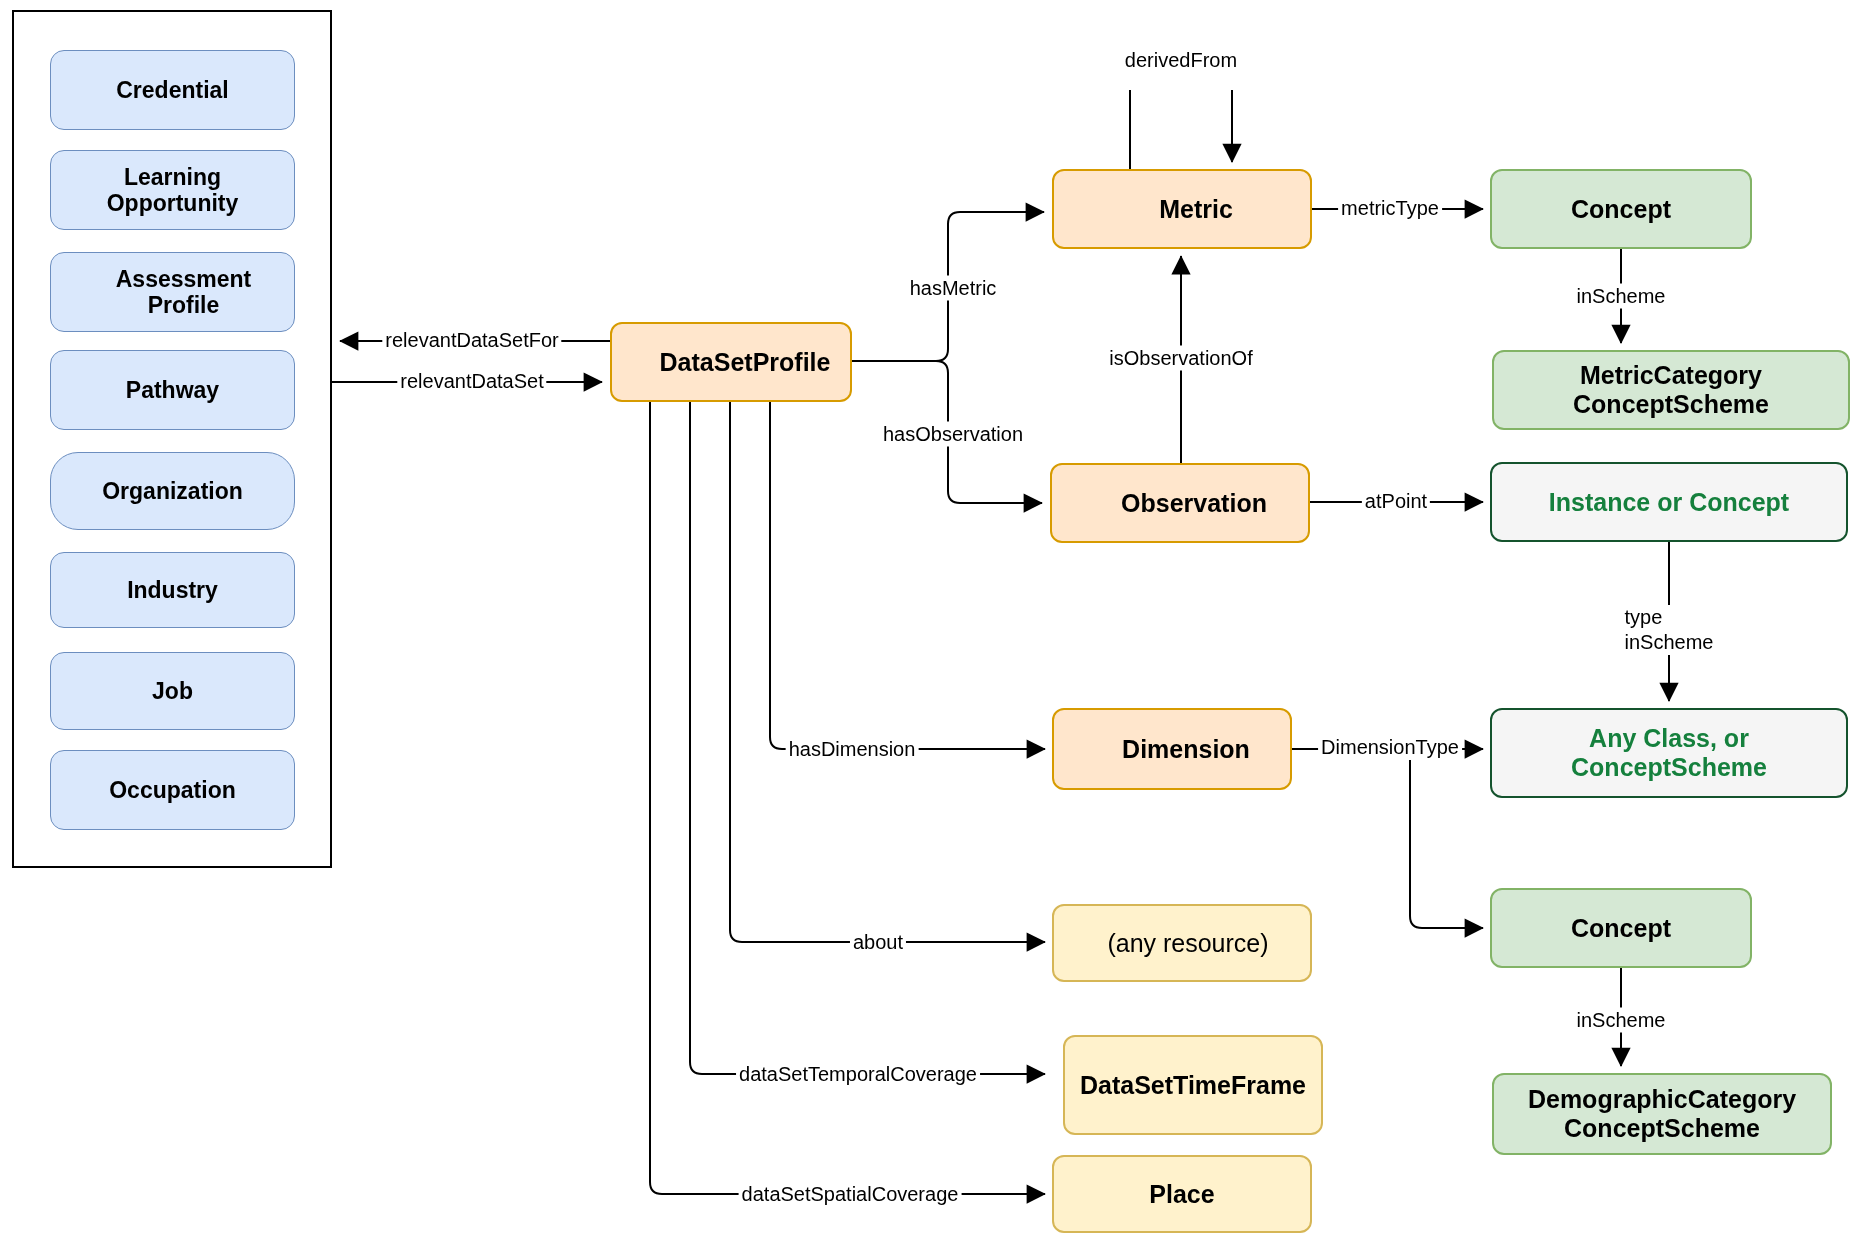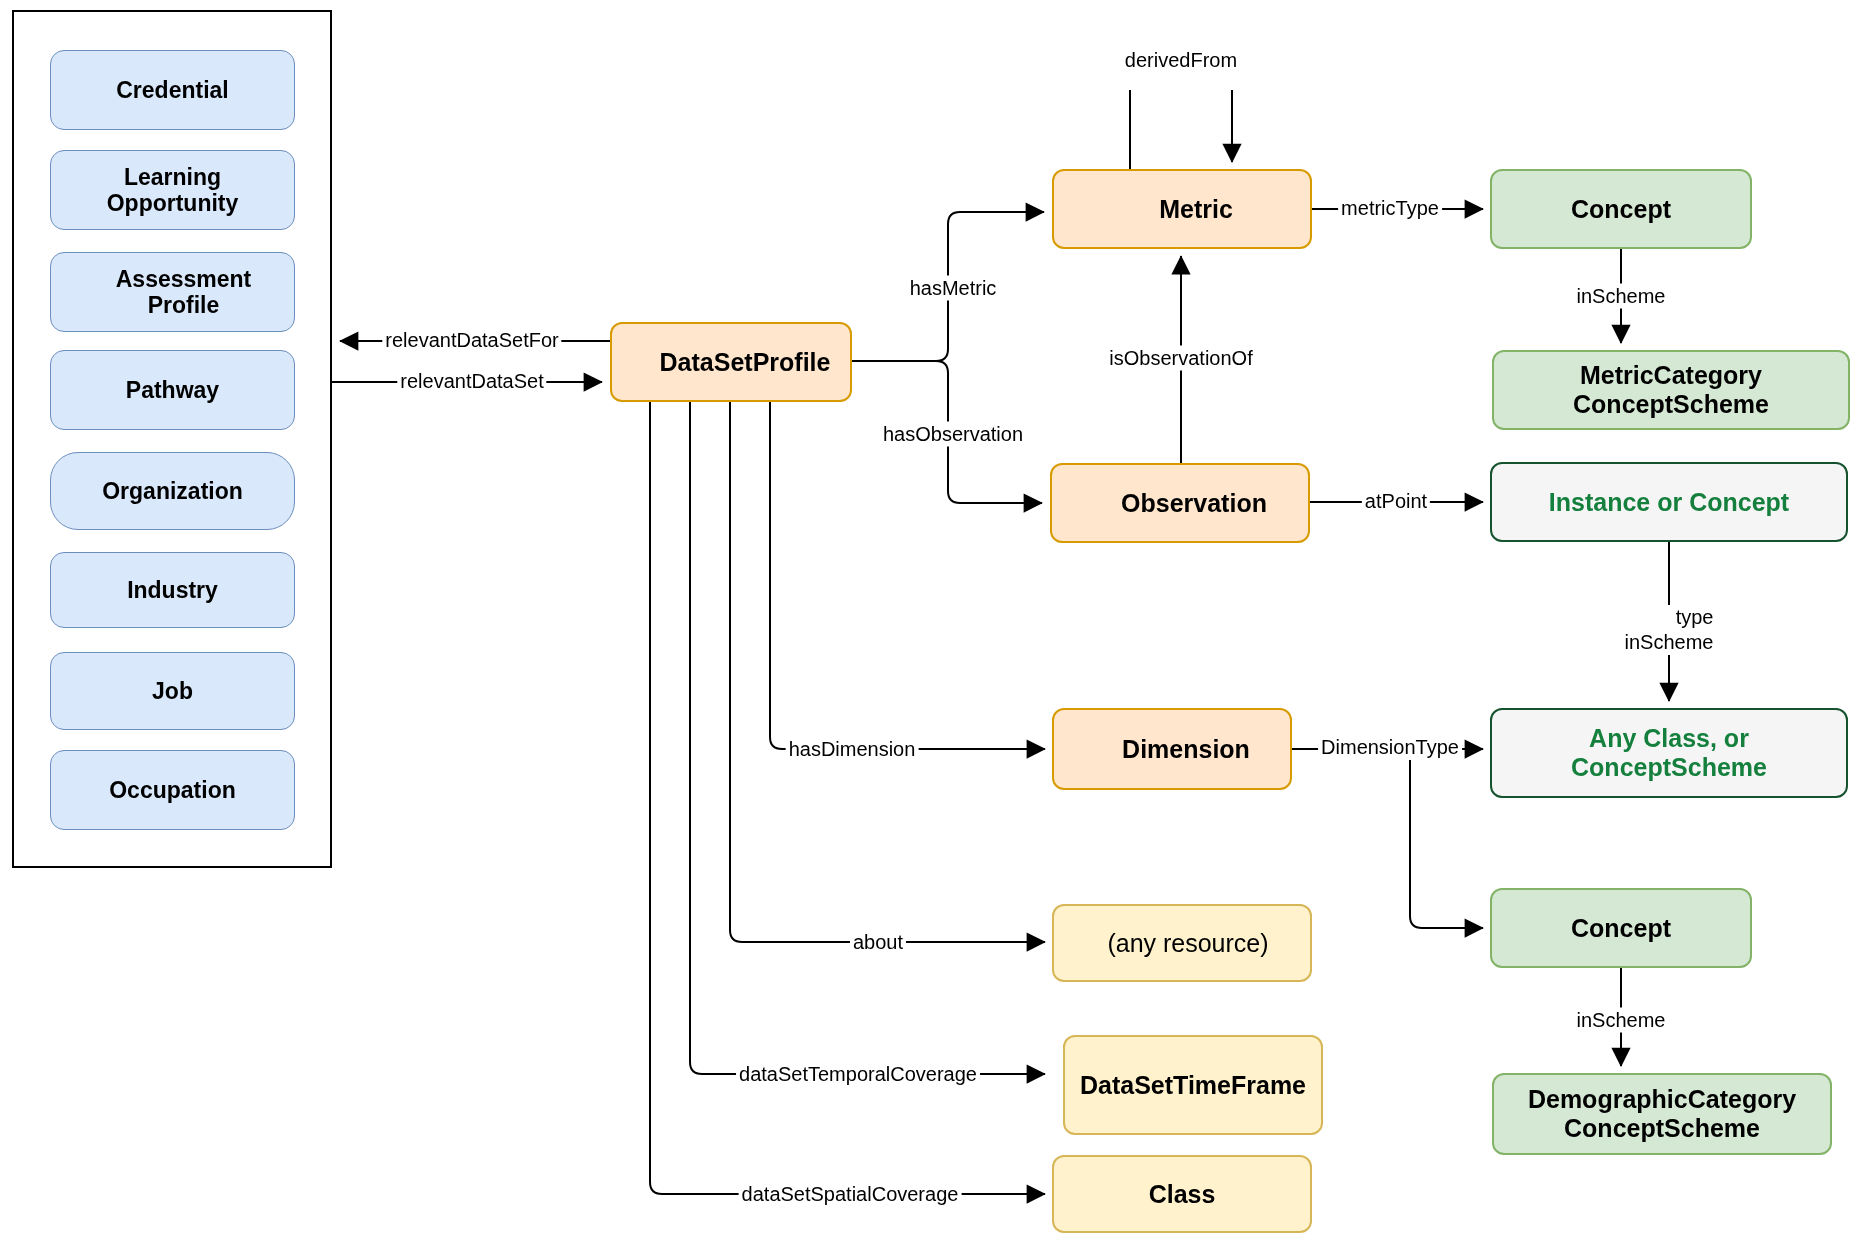--- a/index.html
+++ b/index.html
@@ -19,21 +19,21 @@
   .node.yellow{background:#fff2cc;border:2px solid #d6b656;}
   .node.gray{background:#f5f5f5;border:2px solid #14532d;color:#15803d;}
   .node.plain-text{font-weight:normal;padding-left:12px;}
   .entity-panel{
     position:absolute;left:12px;top:10px;width:320px;height:858px;
     background:#ffffff;border:2px solid #000;box-sizing:border-box;
   }
   .edge-label{
     position:absolute;transform:translate(-50%,-50%);
     background:#ffffff;padding:0 3px;font-size:20px;color:#000;
-    white-space:pre-line;text-align:right;line-height:1.25;
+    white-space:pre-line;text-align:left;line-height:1.25;
   }
 </style>
 </head>
 <body>
 
 <div class="canvas">
 
   <svg class="edges-svg" viewBox="0 0 1862 1246">
     <defs>
       <marker id="arr" viewBox="0 0 12 12" refX="11" refY="6" markerWidth="10.5" markerHeight="10.5" orient="auto">
@@ -102,21 +102,21 @@
   <div class="node green" style="left:1490px;top:888px;width:262px;height:80px;">Concept</div>
   <div class="node green" style="left:1492px;top:1073px;width:340px;height:82px;">DemographicCategory
 ConceptScheme</div>
 
   <div class="node gray" style="left:1490px;top:462px;width:358px;height:80px;">Instance or Concept</div>
   <div class="node gray" style="left:1490px;top:708px;width:358px;height:90px;">Any Class, or
 ConceptScheme</div>
 
   <div class="node yellow plain-text" style="left:1052px;top:904px;width:260px;height:78px;">(any resource)</div>
   <div class="node yellow" style="left:1052px;top:1035px;width:260px;height:100px;margin-left:11px;">DataSetTimeFrame</div>
-  <div class="node yellow" style="left:1052px;top:1155px;width:260px;height:78px;">Class</div>
+  <div class="node yellow" style="left:1052px;top:1155px;width:260px;height:78px;">Place</div>
 
   <div class="edge-label" style="left:472px;top:340px;">relevantDataSetFor</div>
   <div class="edge-label" style="left:472px;top:381px;">relevantDataSet</div>
   <div class="edge-label" style="left:953px;top:288px;">hasMetric</div>
   <div class="edge-label" style="left:953px;top:434px;">hasObservation</div>
   <div class="edge-label" style="left:1181px;top:60px;">derivedFrom</div>
   <div class="edge-label" style="left:1181px;top:358px;">isObservationOf</div>
   <div class="edge-label" style="left:1390px;top:208px;">metricType</div>
   <div class="edge-label" style="left:1621px;top:296px;">inScheme</div>
   <div class="edge-label" style="left:1396px;top:501px;">atPoint</div>

